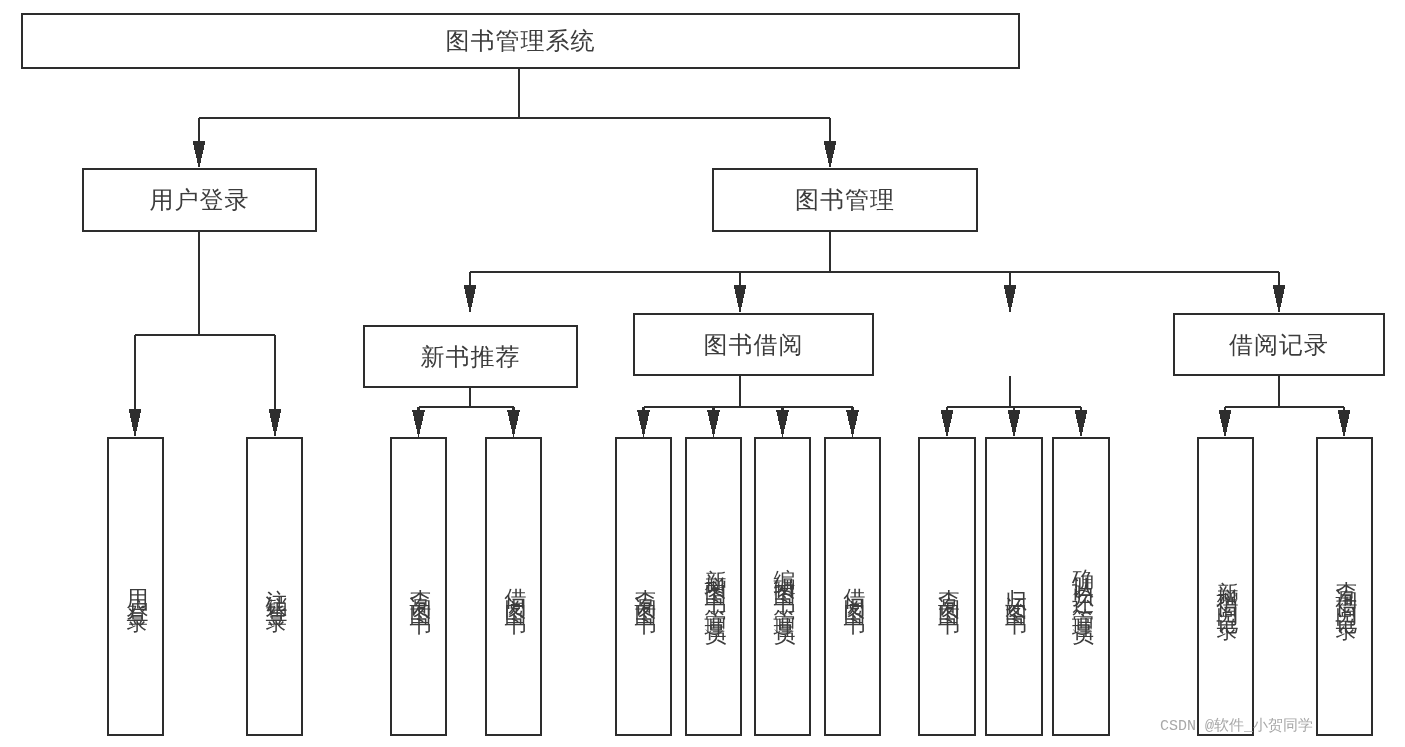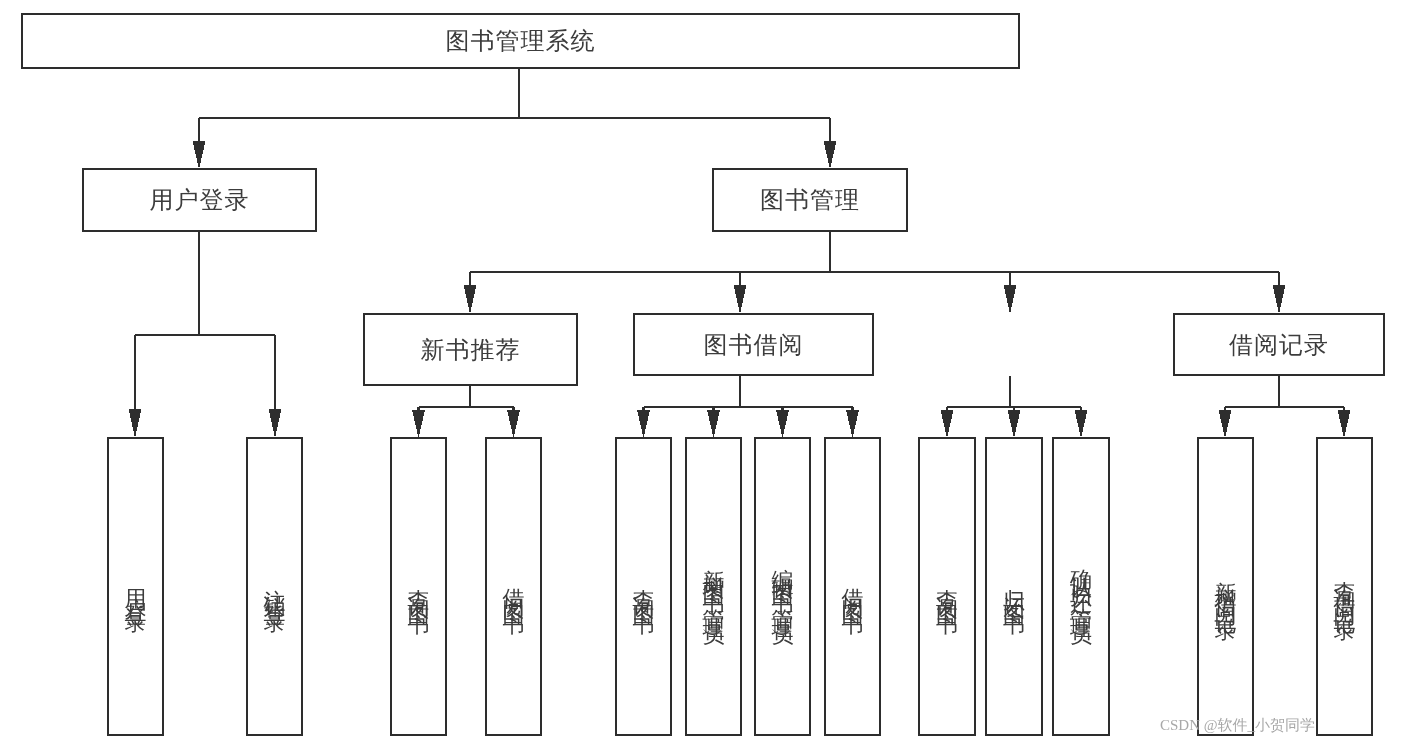--- a/index.html
+++ b/index.html
@@ -1,20 +1,20 @@
 <!DOCTYPE html>
 <html><head>
 <meta charset="utf-8">
 <style>
   html,body{margin:0;padding:0;background:#ffffff;}
   #canvas{
     position:relative;
     width:1405px;height:747px;
     background:#ffffff;
-    font-family:Liberation Serif, serif;
+    font-family:Liberation Mono, monospace;
     overflow:hidden;
   }
   .wires{position:absolute;left:0;top:0;z-index:1;}
   .wires path{stroke:#2e2e2e;stroke-width:2.5;fill:none;}
   .wires polygon{fill:#2e2e2e;stroke:none;}
   .node{
     position:absolute;
     background:#ffffff;
     border:2.5px solid #2d2d2d;
     box-sizing:border-box;
@@ -124,25 +124,25 @@
     </g>
   </svg>
 
   <div class="node h" style="left:21px;top:13px;width:999px;height:56px">
     <span class="lbl">图书管理系统</span>
   </div>
 
   <div class="node h" style="left:82px;top:168px;width:235px;height:64px">
     <span class="lbl">用户登录</span>
   </div>
-  <div class="node h" style="left:712px;top:168px;width:196px;height:64px">
+  <div class="node h" style="left:712px;top:168px;width:266px;height:64px">
     <span class="lbl">图书管理</span>
   </div>
 
-  <div class="node h" style="left:363px;top:313px;width:215px;height:73px">
+  <div class="node h" style="left:363px;top:325px;width:215px;height:63px">
     <span class="lbl">新书推荐</span>
   </div>
   <div class="node h" style="left:633px;top:313px;width:241px;height:63px">
     <span class="lbl">图书借阅</span>
   </div>
   <div class="node h" style="left:1173px;top:313px;width:212px;height:63px">
     <span class="lbl">借阅记录</span>
   </div>
 
   <div class="node v" style="left:107px;top:437px;width:57px;height:299px">

